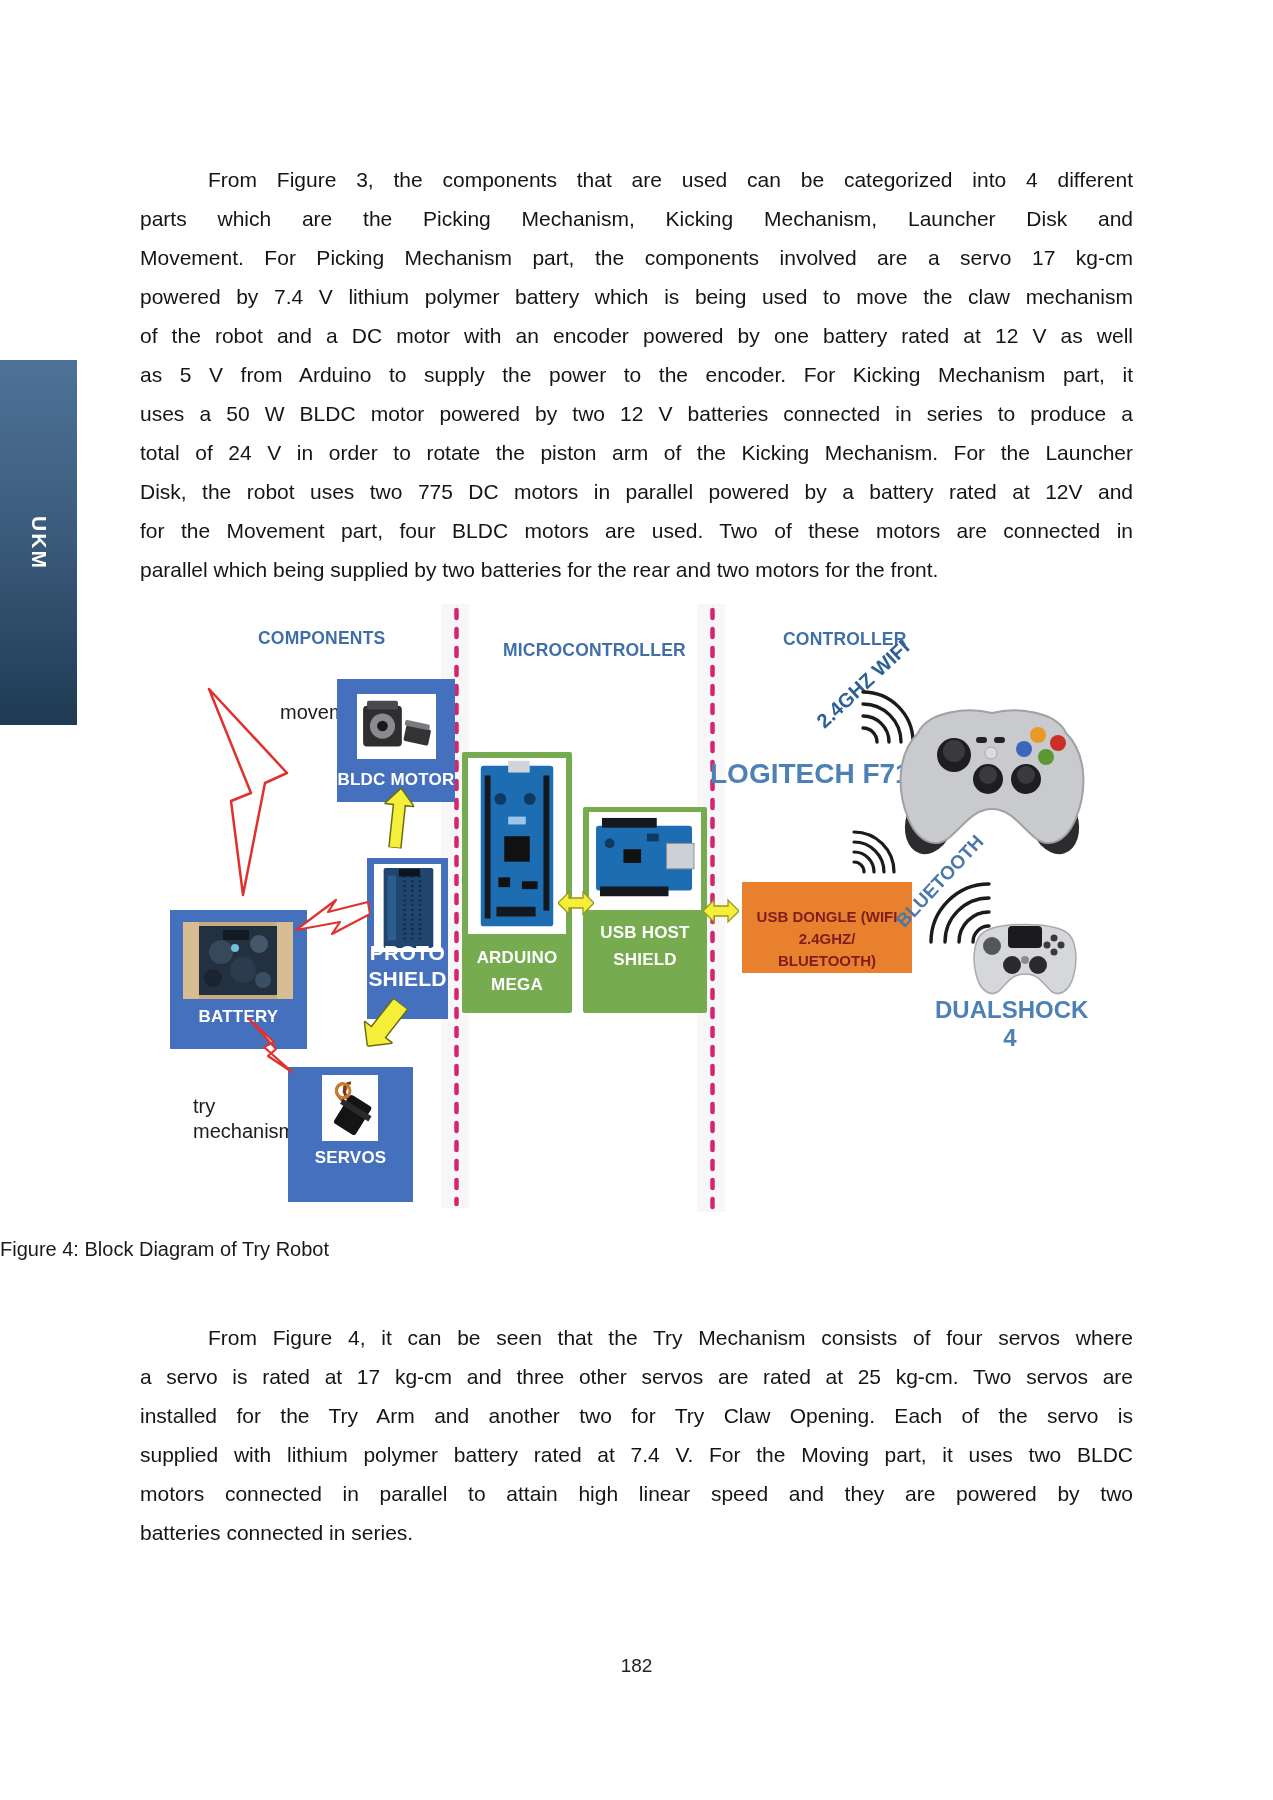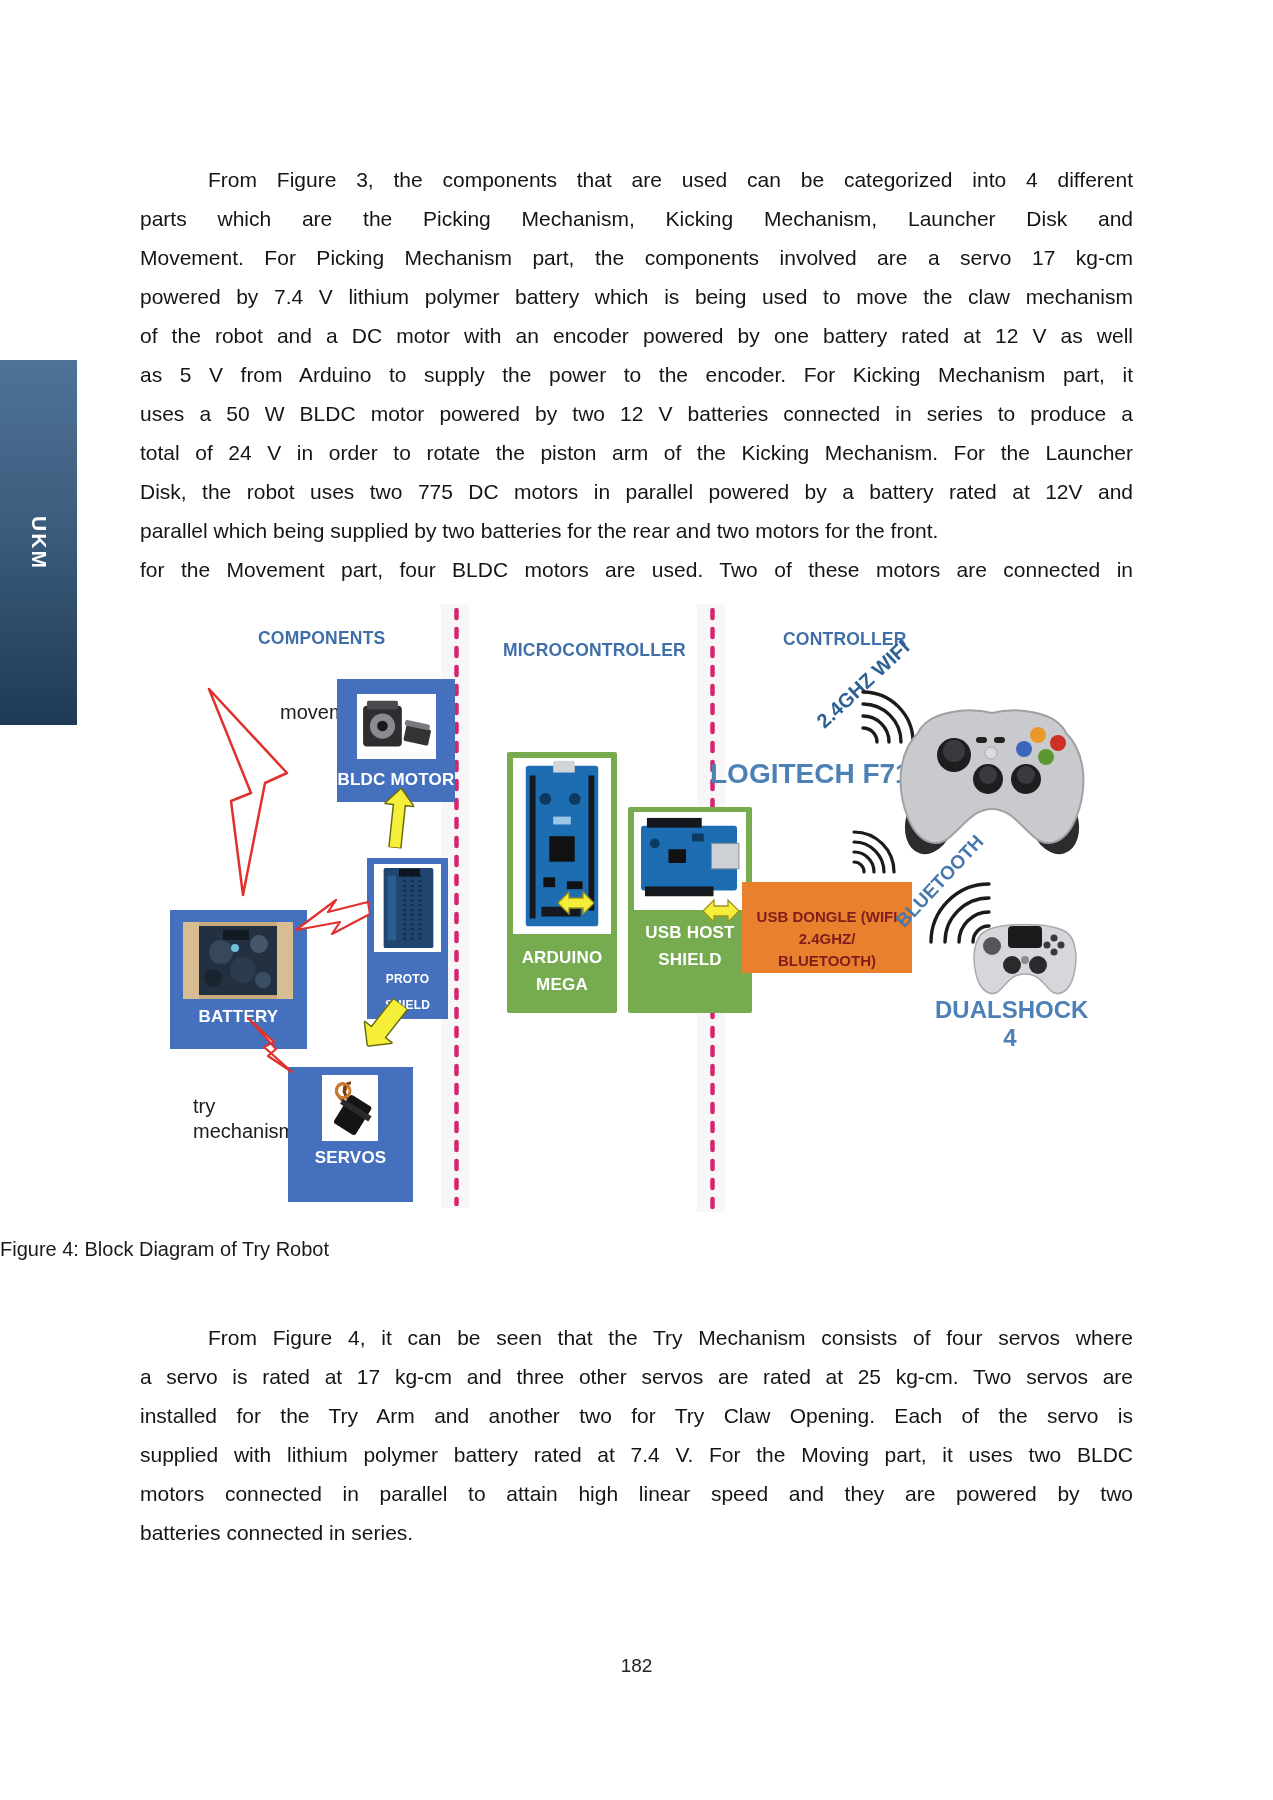--- a/index.html
+++ b/index.html
@@ -19,21 +19,21 @@
            font-size:20px;color:#1a1a1a;}
   .pagenum{position:absolute;left:0;top:1655px;width:100%;text-align:center;
            font-size:19px;color:#222;}
   
   .figure{position:absolute;left:140px;top:600px;width:993px;height:632px;background:#ffffff;}
   .fabs{position:absolute;}
   .dashband{position:absolute;width:28px;background:rgba(0,0,0,0.03);}
   .sectlabel{position:absolute;text-align:center;color:#3f6fa8;font-weight:700;font-size:17.5px;letter-spacing:0.2px;}
   .blacklabel{position:absolute;color:#1c1c1c;font-size:20px;line-height:25px;}
   .bluebox{position:absolute;background:#4470bd;margin-top:12px;}
-  .greenbox{position:absolute;background:#76ab50;border-radius:2px;margin-left:45px;}
+  .greenbox{position:absolute;background:#76ab50;border-radius:2px;}
   .whitepanel{position:absolute;background:#ffffff;display:flex;align-items:center;justify-content:center;overflow:hidden;}
   .boxlabel{position:absolute;left:0;width:100%;text-align:center;color:#ffffff;
             font-weight:600;font-size:17px;line-height:26px;letter-spacing:0.2px;}
   .dline{line-height:22px;}
   .orangebox{position:absolute;background:#e8802e;color:#7f1d1d;text-align:center;
              font-weight:600;font-size:15px;padding-top:24px;box-sizing:border-box;}
   .bigbluelabel{position:absolute;color:#4d81b5;font-weight:600;}
   .rotlabel{position:absolute;font-weight:700;white-space:nowrap;}
 </style>
 </head>
@@ -48,22 +48,22 @@
   <div class="para" style="top:160px;">
       <div class="tline tline-first">From Figure 3, the components that are used can be categorized into 4 different</div>
       <div class="tline">parts which are the Picking Mechanism, Kicking Mechanism, Launcher Disk and</div>
       <div class="tline">Movement. For Picking Mechanism part, the components involved are a servo 17 kg-cm</div>
       <div class="tline">powered by 7.4 V lithium polymer battery which is being used to move the claw mechanism</div>
       <div class="tline">of the robot and a DC motor with an encoder powered by one battery rated at 12 V as well</div>
       <div class="tline">as 5 V from Arduino to supply the power to the encoder. For Kicking Mechanism part, it</div>
       <div class="tline">uses a 50 W BLDC motor powered by two 12 V batteries connected in series to produce a</div>
       <div class="tline">total of 24 V in order to rotate the piston arm of the Kicking Mechanism. For the Launcher</div>
       <div class="tline">Disk, the robot uses two 775 DC motors in parallel powered by a battery rated at 12V and</div>
+      <div class="tline">for the Movement part, four BLDC motors are used. Two of these motors are connected in</div>
       <div class="tline tline-last">parallel which being supplied by two batteries for the rear and two motors for the front.</div>
-      <div class="tline">for the Movement part, four BLDC motors are used. Two of these motors are connected in</div>
     </div>
 
   <div class="figure">
 
     <div class="dashband" style="left:301px;top:4px;height:604px;"></div>
     <div class="dashband" style="left:557px;top:4px;height:608px;"></div>
     <svg class="fabs" style="left:312px;top:6px;" width="9" height="600">
       <line x1="4.5" y1="4" x2="4.5" y2="598" stroke="#d6246e" stroke-width="4.5" stroke-dasharray="8 11" stroke-linecap="round"></line>
     </svg>
     <svg class="fabs" style="left:568px;top:6px;" width="9" height="604">
@@ -98,21 +98,21 @@
       <div class="whitepanel" style="left:7px;top:6px;width:67px;height:88px;">
         <svg width="64" height="86" viewBox="0 0 67 88">
           <rect x="8" y="2" width="52" height="84" rx="2" fill="#20456e"></rect>
           <rect x="12" y="10" width="9" height="68" fill="#2c5d8f"></rect>
           <line x1="30" y1="10" x2="30" y2="78" stroke="#142c49" stroke-width="3" stroke-dasharray="2 3"></line>
           <line x1="38" y1="10" x2="38" y2="78" stroke="#142c49" stroke-width="3" stroke-dasharray="2 3"></line>
           <line x1="46" y1="10" x2="46" y2="78" stroke="#142c49" stroke-width="3" stroke-dasharray="2 3"></line>
           <rect x="24" y="3" width="22" height="8" fill="#0d1520"></rect>
         </svg>
       </div>
-      <div class="boxlabel" style="top:108px;font-size:12px;">
+      <div class="boxlabel" style="top:82px;font-size:21px;">
           <div class="bl">PROTO</div>
           <div class="bl">SHIELD</div>
         </div>
     </div>
 
     <div class="bluebox" style="left:30px;top:298px;width:137px;height:139px;">
       <div class="whitepanel" style="left:13px;top:12px;width:110px;height:77px;">
         <svg width="110" height="77" viewBox="0 0 110 77">
           <rect width="110" height="77" fill="#c9a97e"></rect>
           <rect x="0" y="0" width="16" height="77" fill="#d9bd92"></rect>

